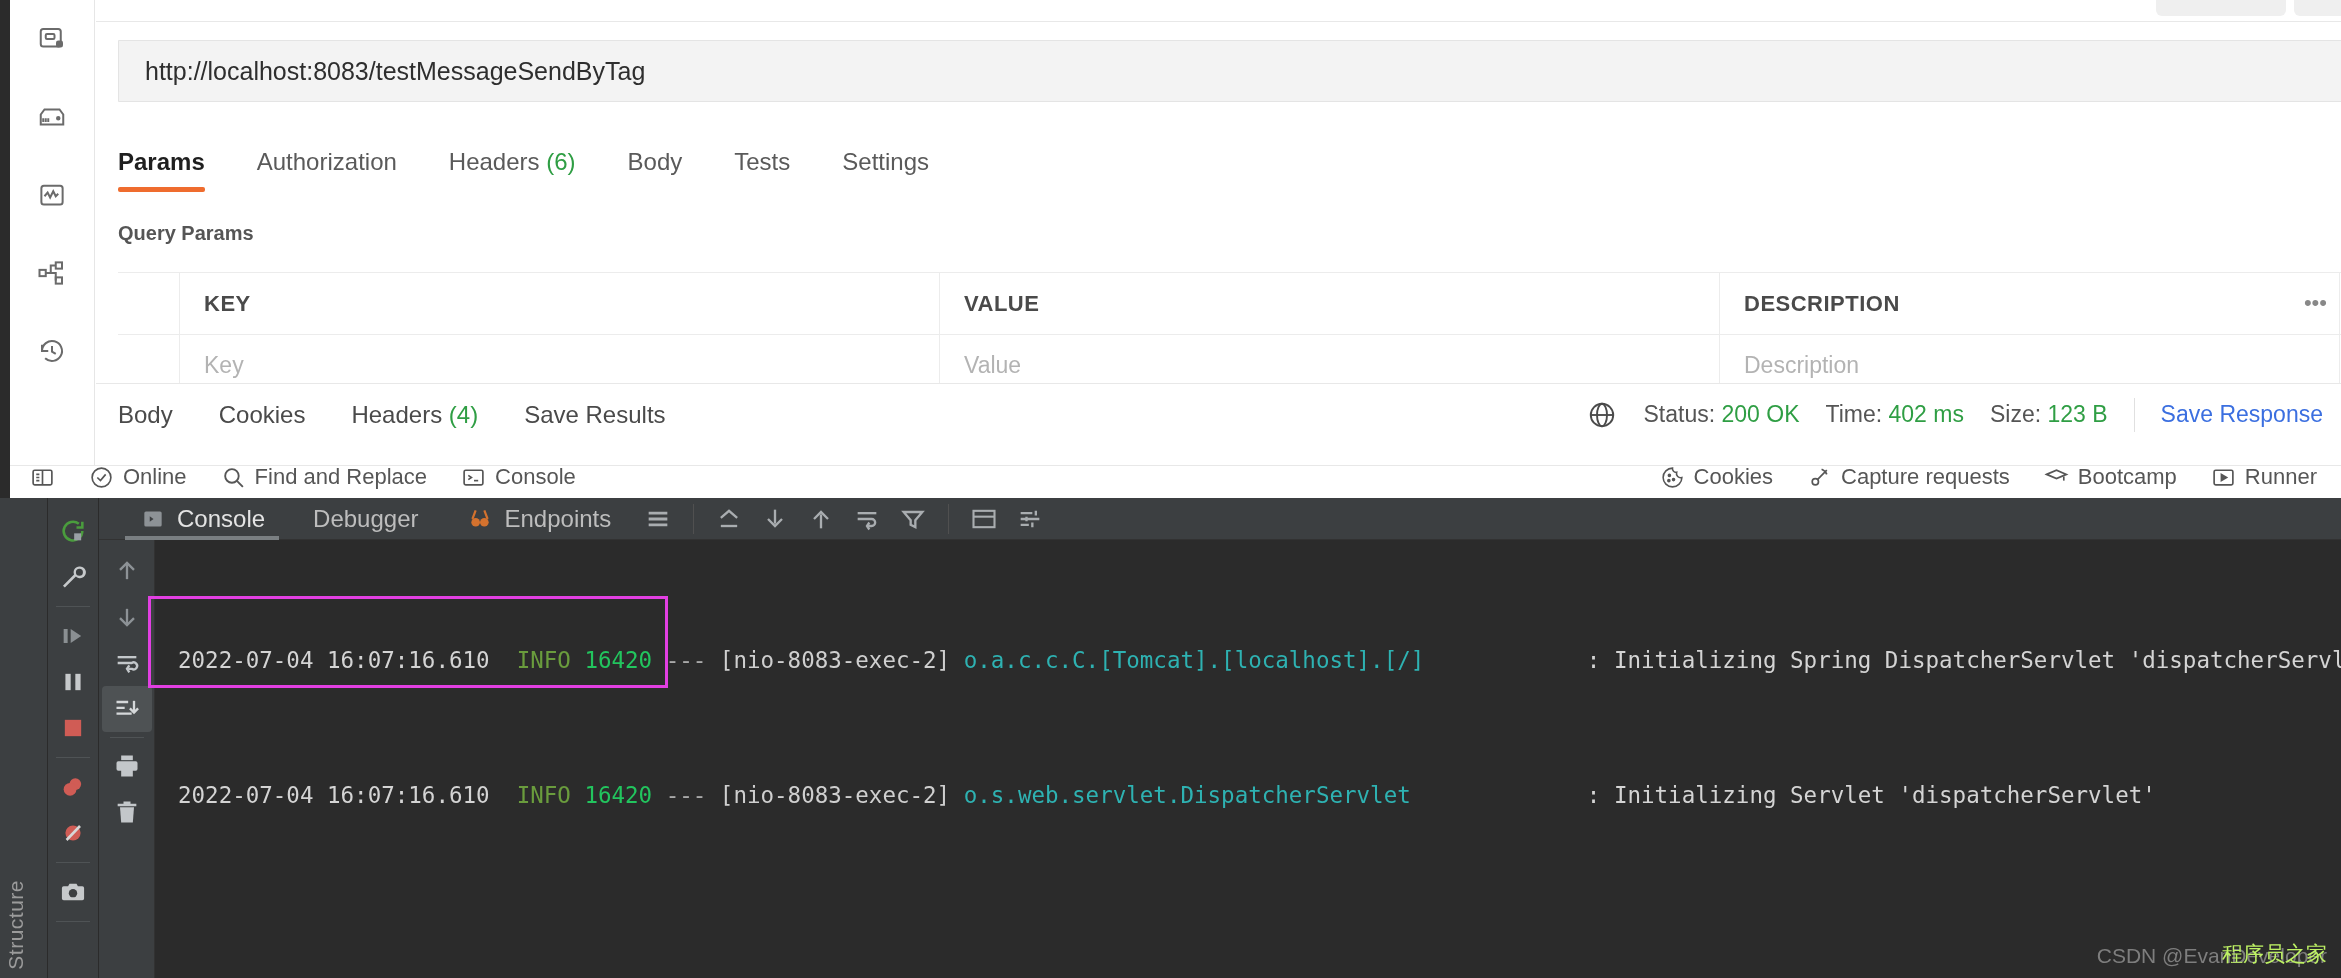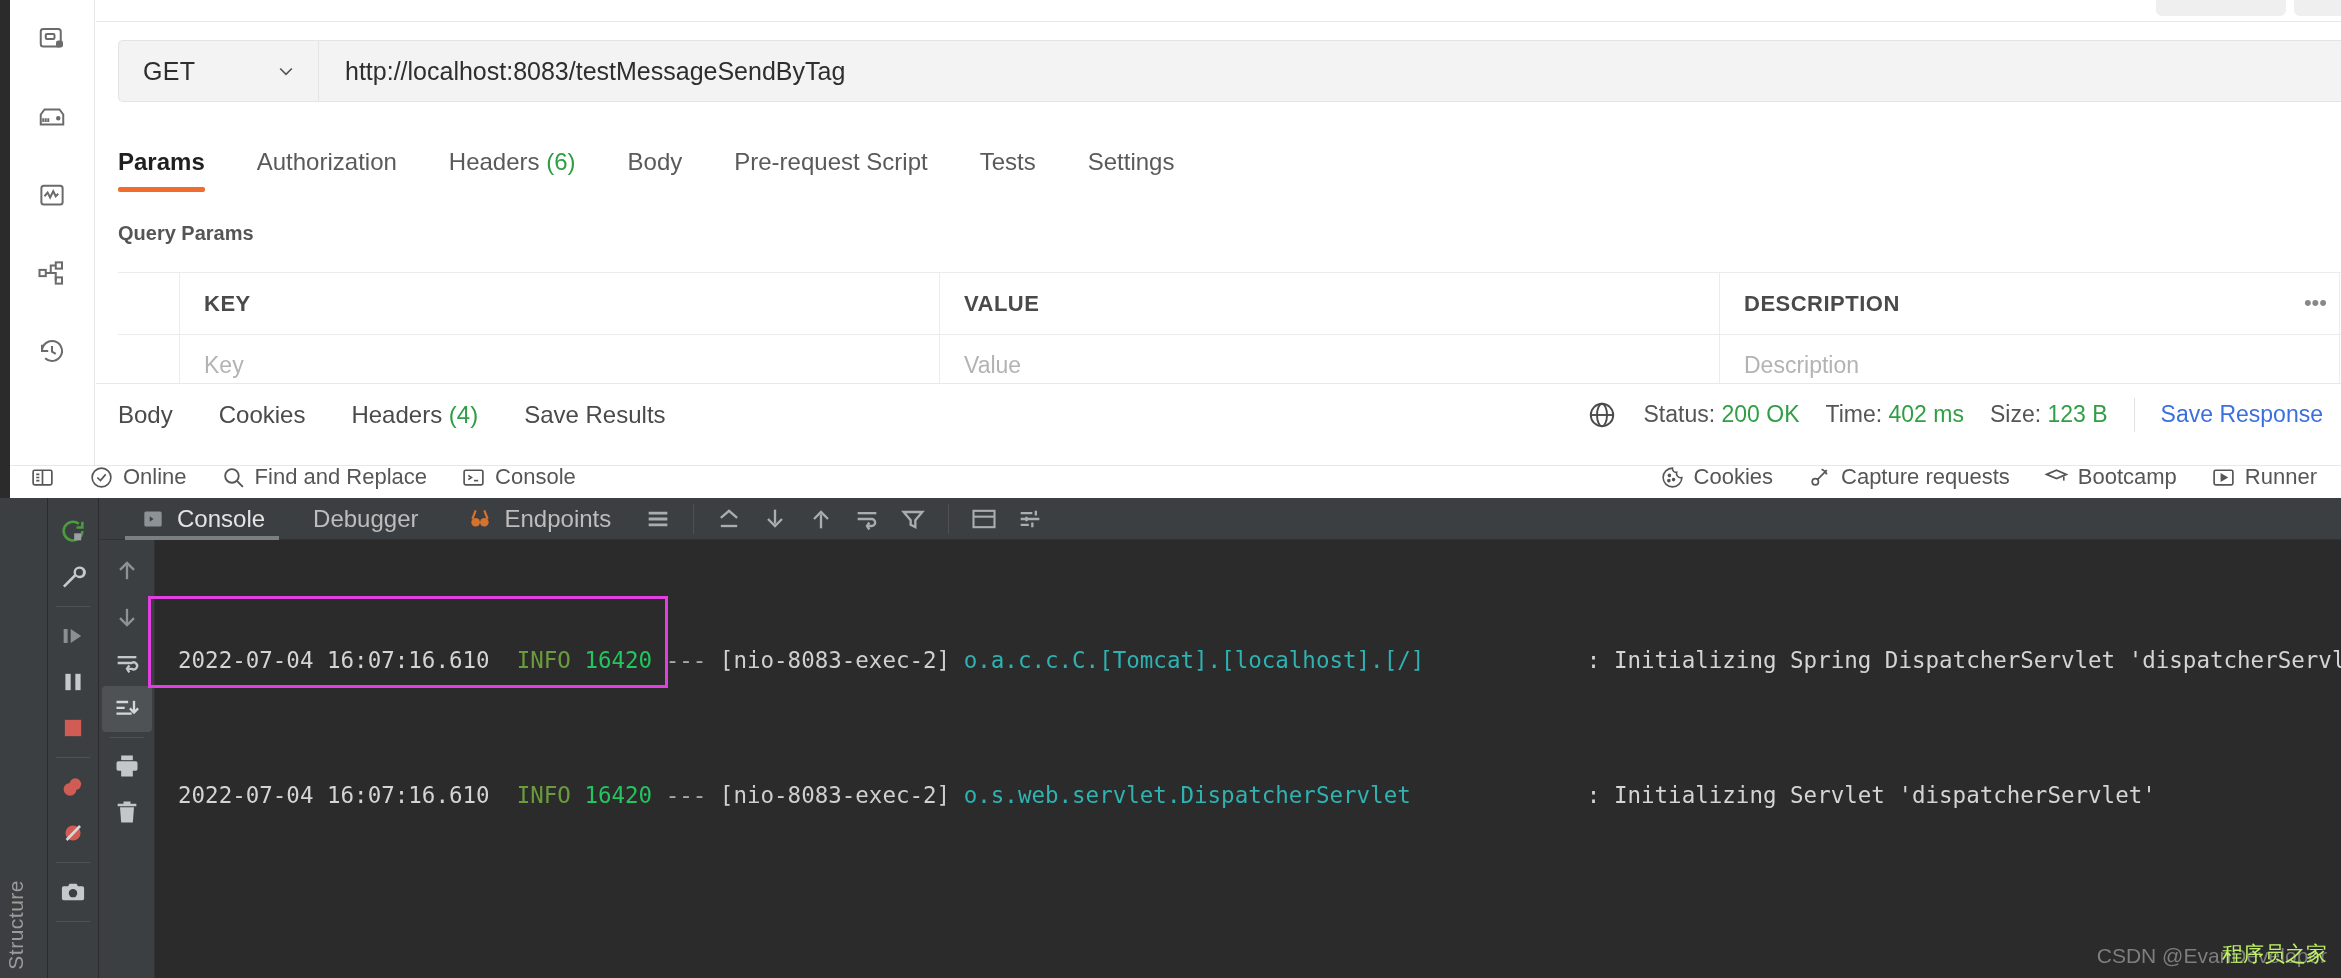--- a/index.html
+++ b/index.html
@@ -262,49 +262,38 @@
       </div>
     </div>
 
     <div class="pm-main">
       <div class="pm-tabstrip">
         <div class="pm-ghost-tab" style="left:2060px;width:130px;"></div>
         <div class="pm-ghost-tab" style="left:2198px;width:150px;"></div>
       </div>
 
       <div class="url-row">
-        <div class="method-box">
-          <span class="method-label">GET</span>
-          <span class="chev">
-            <svg viewBox="0 0 24 24" fill="none" stroke="currentColor" stroke-width="2">
-                <path d="M5 9l7 7 7-7"></path>
-              </svg>
-          </span>
-        </div>
         <div class="url-box">
           <span class="url-text">http://localhost:8083/testMessageSendByTag</span>
         </div>
       </div>
 
       <div class="req-tabs">
         <div class="req-tab active">
           <span>Params</span>
         </div>
         <div class="req-tab">
           <span>Authorization</span>
         </div>
         <div class="req-tab">
           <span>Headers</span>
           <span class="cnt">(6)</span>
         </div>
         <div class="req-tab">
           <span>Body</span>
-        </div>
-        <div class="req-tab">
-          <span>Pre-request Script</span>
         </div>
         <div class="req-tab">
           <span>Tests</span>
         </div>
         <div class="req-tab">
           <span>Settings</span>
         </div>
       </div>
 
       <div class="query-params-label">Query Params</div>

